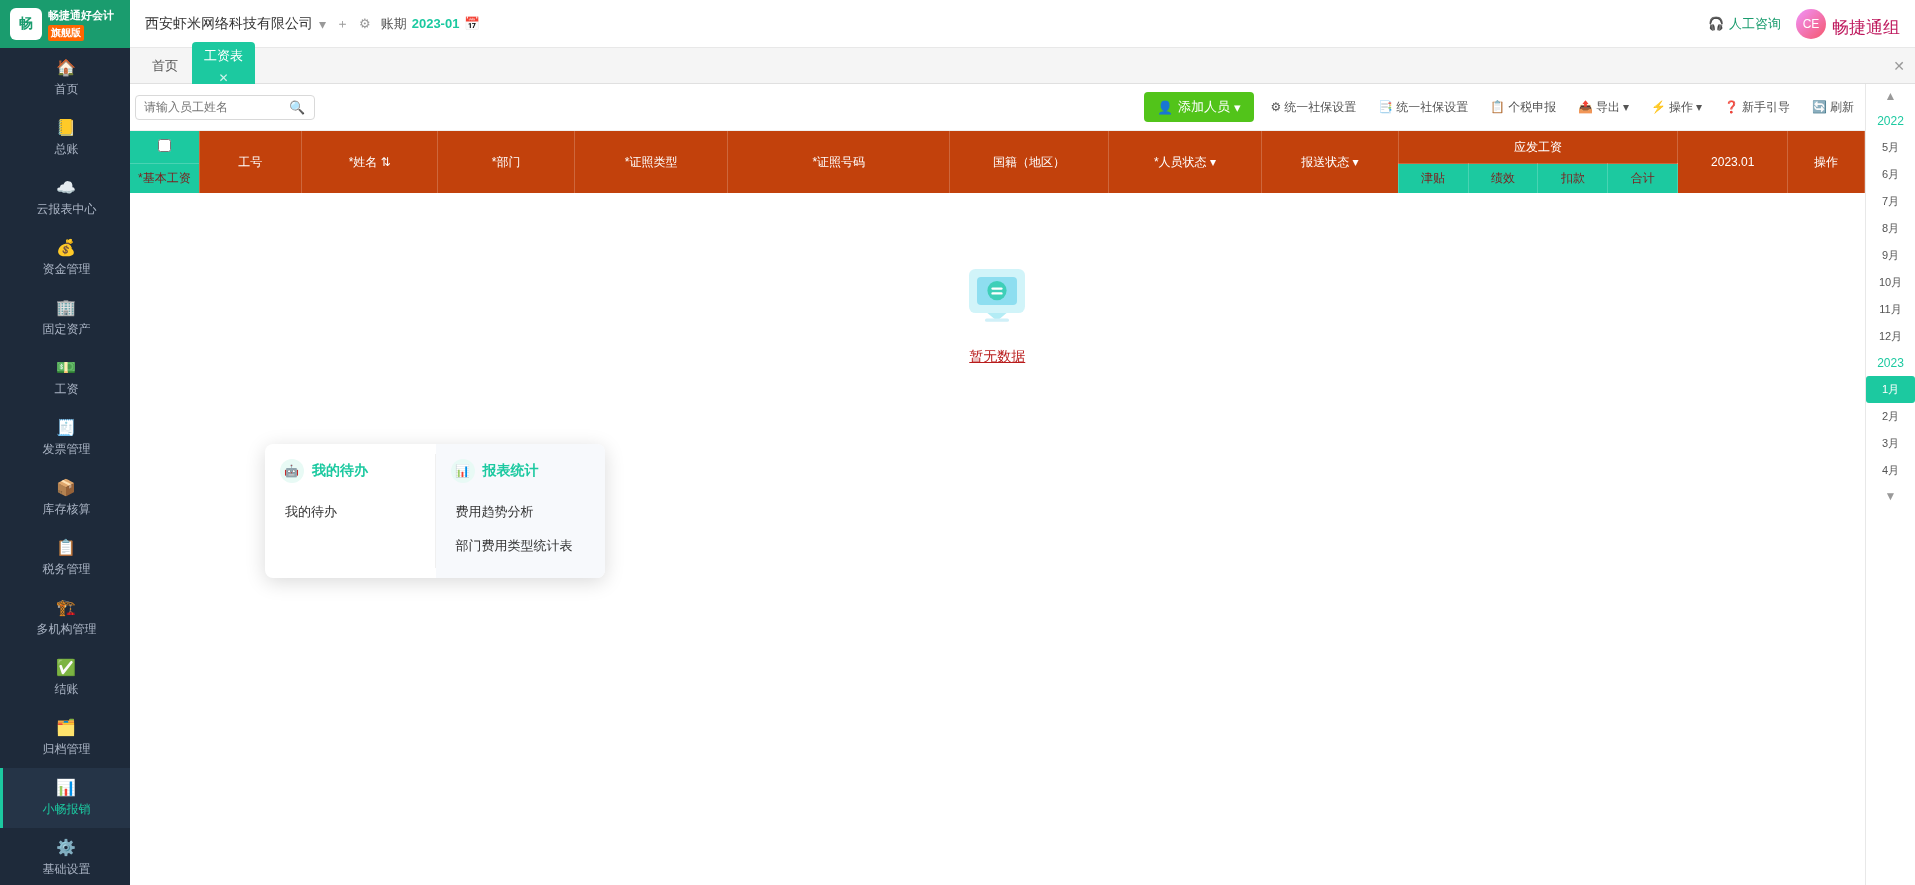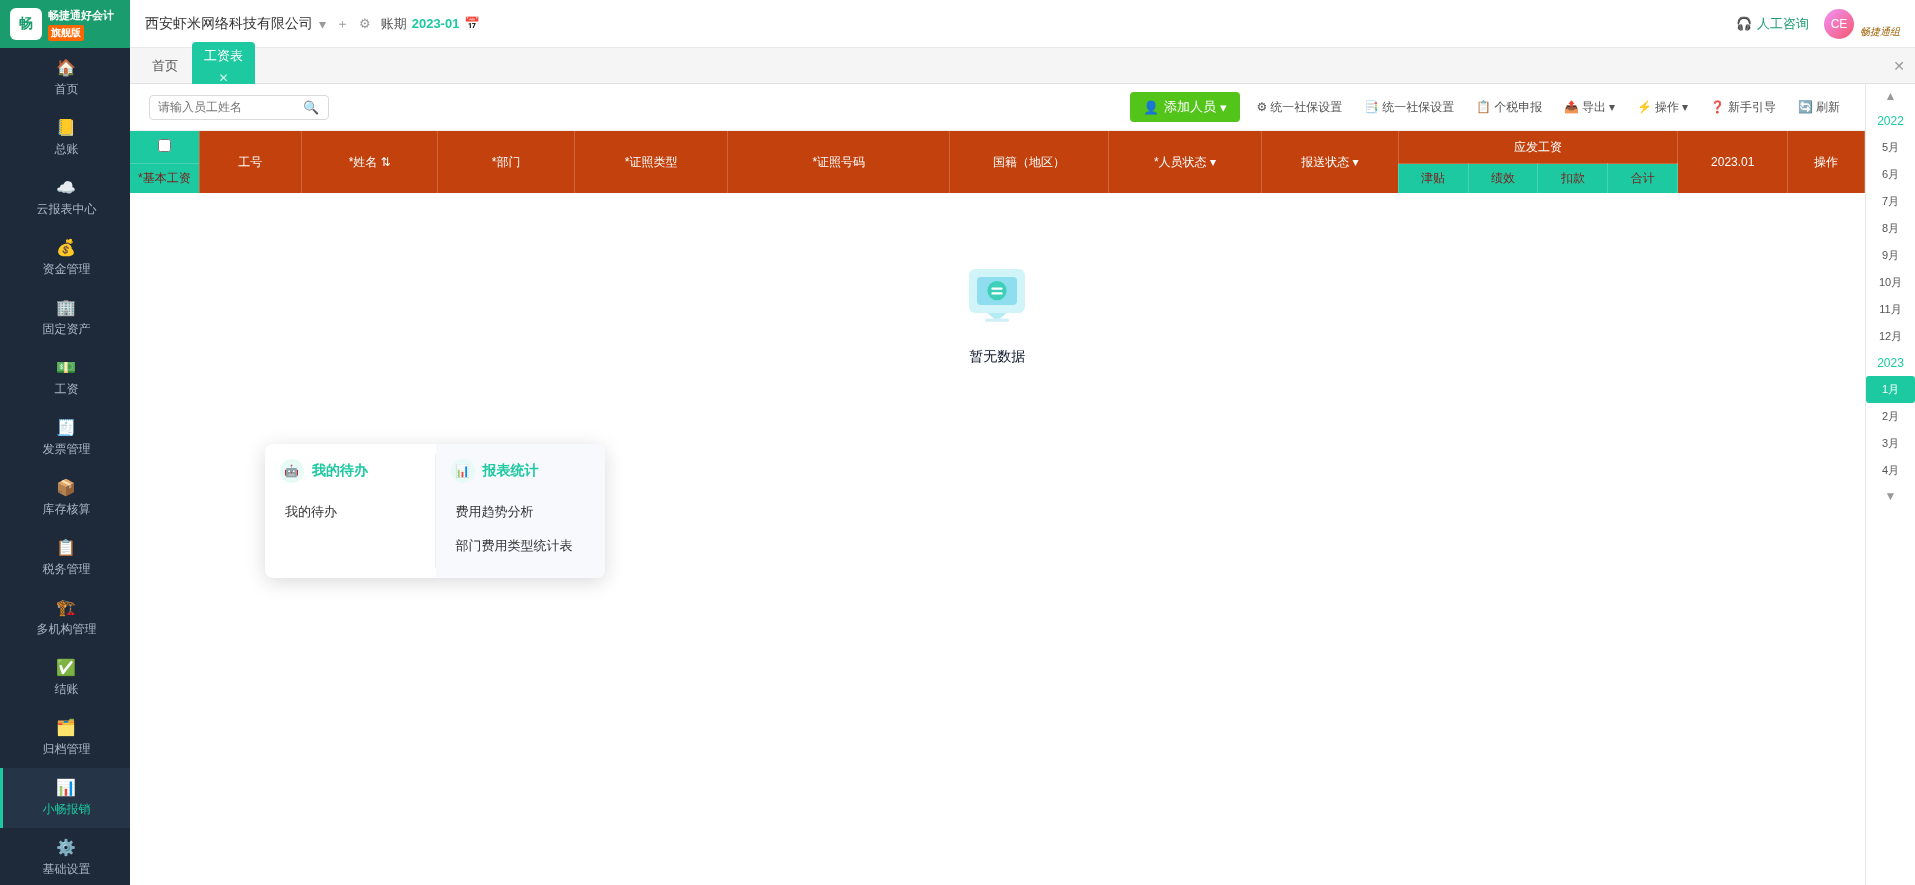--- a/index.html
+++ b/index.html
@@ -163,21 +163,21 @@
     .salary-area {
       flex: 1;
       display: flex;
       flex-direction: column;
       background: #fff;
       overflow: hidden;
     }
 
     
     .toolbar {
-      padding: 8px 19px;
+      padding: 8px 5px;
       background: #fff;
       display: flex;
       align-items: center;
       gap: 8px;
       border-bottom: 1px solid #f0f0f0;
     }
     .search-box {
       display: flex;
       align-items: center;
       border: 1px solid #d9d9d9;
@@ -453,21 +453,21 @@
     </div>
     <div class="topbar-right">
       <div class="topbar-service">
         <span>🎧</span>
         <span>人工咨询</span>
       </div>
       <div class="topbar-user">
         <div class="user-avatar">
           <span>CE</span>
         </div>
-        <span style="font-size:10px;color:#a16207;font-style:italic;">畅捷通组</span>
+        <span style="font-size:17px;color:#be185d;">畅捷通组</span>
       </div>
     </div>
   </div>
 
   <div class="tabbar">
     <div class="tab">
       <span>首页</span>
     </div>
     <div class="tab active">
       <span>工资表</span>
@@ -569,21 +569,21 @@
                 <div class="empty-state">
                   <svg class="empty-icon" viewBox="0 0 100 100" xmlns="http://www.w3.org/2000/svg">
                     <rect x="15" y="20" width="70" height="55" rx="8" fill="#b3ecf5" opacity="0.6"></rect>
                     <rect x="25" y="30" width="50" height="35" rx="5" fill="#7dd8ee" opacity="0.8"></rect>
                     <circle cx="50" cy="47" r="12" fill="#1cc9a0" opacity="0.7"></circle>
                     <rect x="43" y="43" width="14" height="3" rx="1.5" fill="white"></rect>
                     <rect x="43" y="49" width="14" height="3" rx="1.5" fill="white"></rect>
                     <polygon points="38,75 50,85 62,75" fill="#b3ecf5"></polygon>
                     <rect x="35" y="82" width="30" height="4" rx="2" fill="#d0f0f8"></rect>
                   </svg>
-                  <span style="color:#0f172a;">暂无数据</span>
+                  <span style="color:#b91c1c;text-decoration:underline;">暂无数据</span>
                 </div>
               </td>
             </tr>
           </tbody>
         </table>
       </div>
     </div>
 
     <div class="month-sidebar">
       <div class="month-nav">▲</div>

